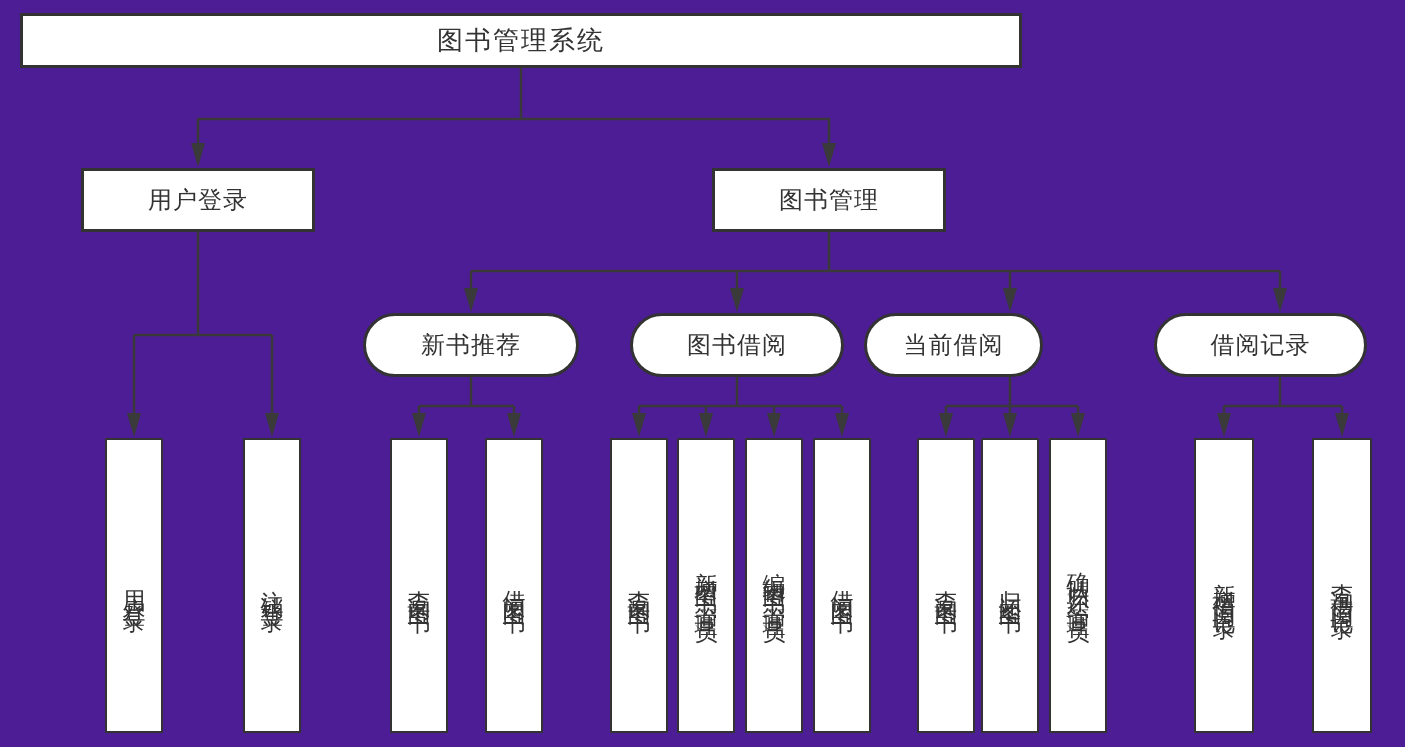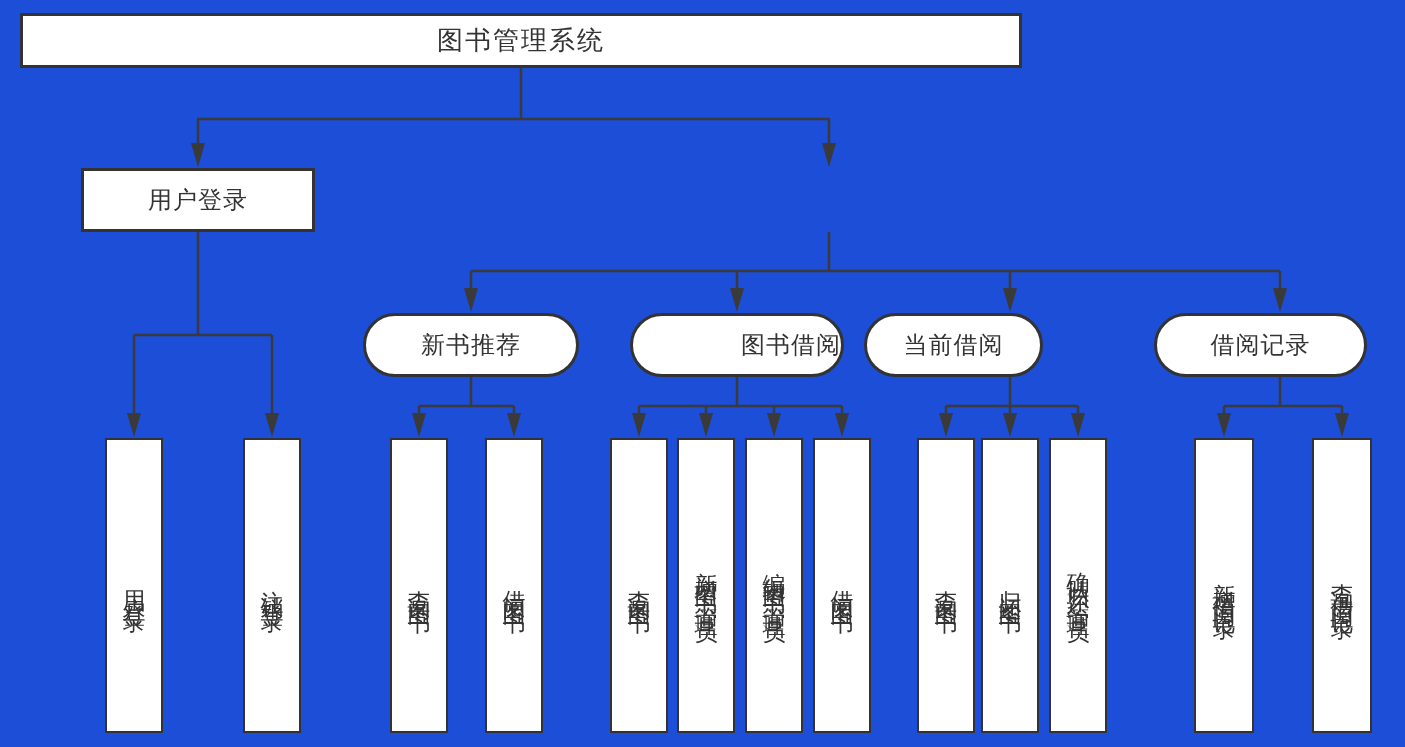--- a/index.html
+++ b/index.html
@@ -1,34 +1,34 @@
 <!DOCTYPE html>
 <html><head>
 <meta charset="utf-8">
 <style>
   html,body{margin:0;padding:0;background:#ffffff;}
   .canvas{
-    position:relative;width:1405px;height:747px;background:#1d4ed8;overflow:hidden;
+    position:relative;width:1405px;height:747px;background:#4c1d95;overflow:hidden;
     font-family:"Liberation Sans",sans-serif;color:#333333;
   }
   svg.wires{position:absolute;left:0;top:0;z-index:1;}
   .box{
     position:absolute;background:#ffffff;border:3px solid #333333;box-sizing:border-box;
     display:flex;align-items:center;justify-content:center;z-index:2;
   }
   .root-box{left:20px;top:13px;width:1002px;height:55px;}
   .root-box span{font-size:26px;letter-spacing:2px;}
   .l2-box,.l3-box span{font-size:24px;}
   .l2-box span,.l3-box span{font-size:24px;letter-spacing:1px;}
   .l2-box{top:168px;height:64px;}
   .l2-a{left:81px;width:234px;}
   .l2-b{left:712px;width:234px;}
   .l3-box{top:313px;height:64px;border-radius:32px;}
   .l3-1{left:363px;width:216px;}
-  .l3-2{left:630px;width:214px;justify-content:flex-end;}
+  .l3-2{left:630px;width:214px;}
   .l3-3{left:864px;width:179px;}
   .l3-4{left:1154px;width:213px;}
   .leaf{top:438px;height:295px;width:58px;border-width:2.5px;}
   .leaf span{
     writing-mode:vertical-rl;text-orientation:mixed;white-space:nowrap;
     font-size:23px;letter-spacing:7px;line-height:1;
   }
   .lf-1{left:105px;} .lf-2{left:243px;}
   .lf-3{left:390px;} .lf-4{left:485px;}
   .lf-5{left:610px;} .lf-6{left:677px;} .lf-7{left:745px;} .lf-8{left:813px;}
@@ -84,20 +84,23 @@
     </g>
   </svg>
 
   <div class="box root-box">
     <span>图书管理系统</span>
   </div>
 
   <div class="box l2-box l2-a">
     <span>用户登录</span>
   </div>
+  <div class="box l2-box l2-b">
+    <span>图书管理</span>
+  </div>
 
   <div class="box l3-box l3-1">
     <span>新书推荐</span>
   </div>
   <div class="box l3-box l3-2">
     <span>图书借阅</span>
   </div>
   <div class="box l3-box l3-3">
     <span>当前借阅</span>
   </div>

